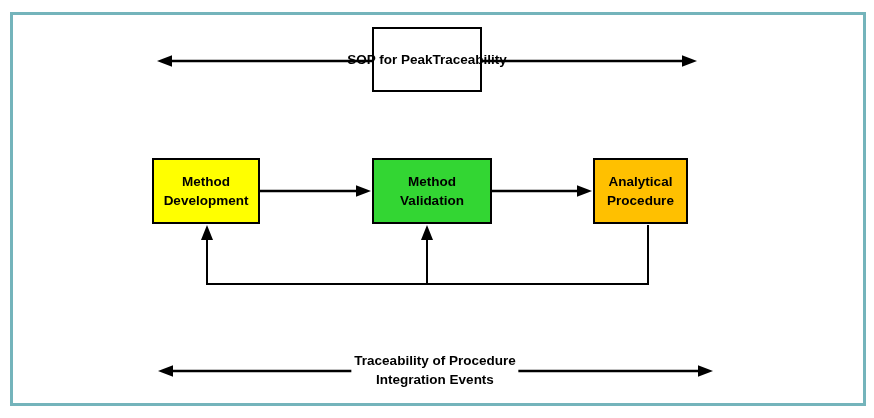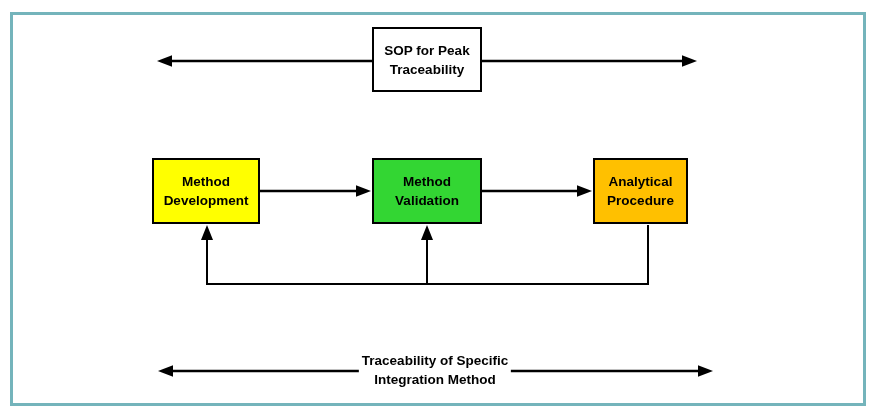--- a/index.html
+++ b/index.html
@@ -31,33 +31,33 @@
     top: 0;
     width: 874px;
     height: 418px;
     z-index: 1;
   }
   .node {
     position: absolute;
     box-sizing: border-box;
     border: 2px solid #000000;
     display: flex;
-    flex-direction: column;
+    flex-direction: row;
     align-items: center;
     justify-content: center;
     text-align: center;
     font-weight: 700;
     font-size: 13.5px;
     line-height: 19px;
     color: #000000;
     z-index: 2;
   }
   .sop-box    { left: 372px; top: 27px;  width: 110px; height: 65px; background: #ffffff; }
   .dev-box    { left: 152px; top: 158px; width: 108px; height: 66px; }
-  .val-box    { left: 372px; top: 158px; width: 110px; height: 66px; }
+  .val-box    { left: 372px; top: 158px; width: 120px; height: 66px; }
   .proc-box   { left: 593px; top: 158px; width: 95px; height: 66px; }
   .node .lbl  { display: block; white-space: normal; padding: 0 16px; }
   .node .line { display: block; white-space: nowrap; }
   .trace-label {
     position: absolute;
     left: 435px;
     top: 351px;
     transform: translateX(-50%);
     background: #ffffff;
     text-align: center;
@@ -122,17 +122,17 @@
 
   <div class="node val-box" style="background-color: rgb(51, 214, 51);">
     <span class="lbl">Method Validation</span>
   </div>
 
   <div class="node proc-box" style="background-color: rgb(255, 192, 0);">
     <span class="lbl">Analytical Procedure</span>
   </div>
 
   <div class="trace-label">
-    <span class="line">Traceability of Specific</span>
-    <span class="line">Integration Method</span>
+    <span class="line">Traceability of Procedure</span>
+    <span class="line">Integration Events</span>
   </div>
 
 </div>
 
 </body></html>

